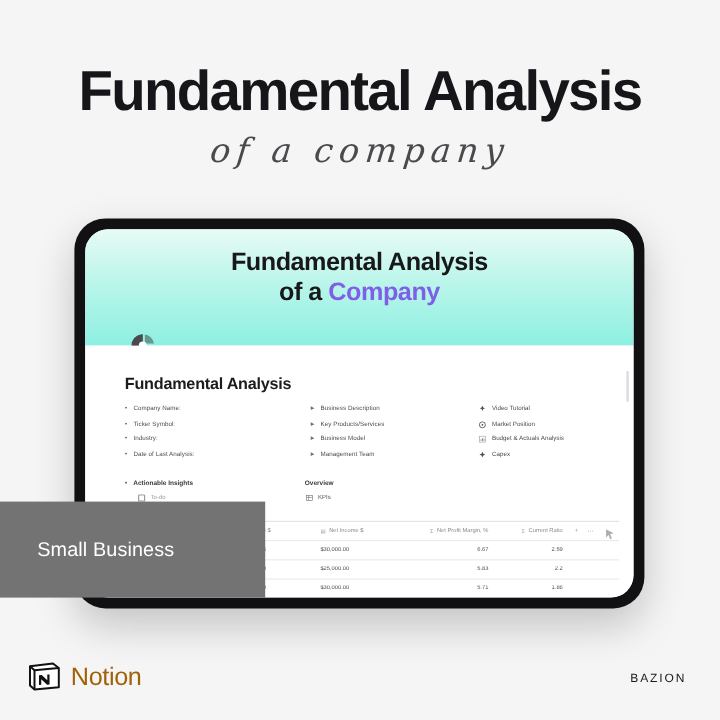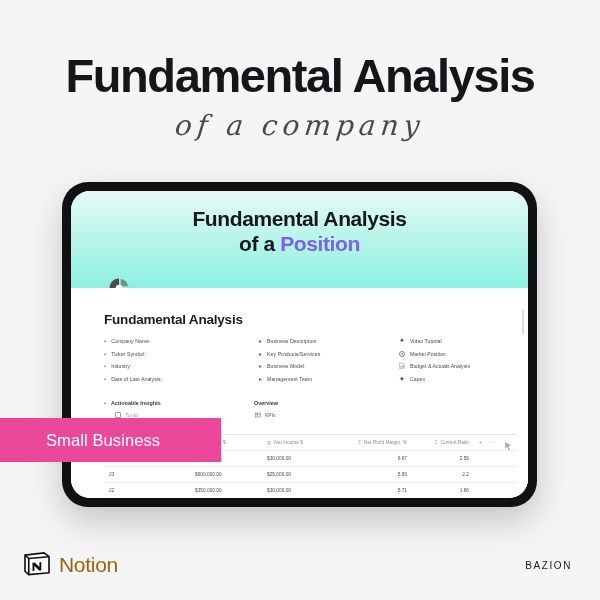--- a/index.html
+++ b/index.html
@@ -197,24 +197,24 @@
     position: absolute;
     right: 16px; bottom: 52px;
     width: 7px; height: 9px;
     opacity: .55;
   }
 
   
   #ribbon {
     position: absolute;
     left: 0; top: 418px;
-    width: 221px; height: 44px;
-    background: #ec4899;
+    width: 221px; height: 80px;
+    background: #737373;
     display: flex; align-items: center;
-    padding-left: 46px;
+    padding-left: 31px;
     z-index: 5;
   }
   #ribbon-label {
     color: #ffffff;
     font-size: 16.5px;
     letter-spacing: .1px;
   }
 
   
   #footer {
@@ -244,21 +244,21 @@
   <div id="main-title">Fundamental Analysis</div>
   <div id="sub-script">of a company</div>
 </div>
 
 <div id="device-frame">
   <div id="device-screen">
 
     <div id="cover-banner">
       <div id="cover-title-wrap">
         <div class="cover-line">Fundamental Analysis</div>
-        <div class="cover-line"><span>of a </span><span id="cover-accent">Position</span></div>
+        <div class="cover-line"><span>of a </span><span id="cover-accent">Company</span></div>
       </div>
       <span id="page-emoji">
         <svg viewBox="0 0 24 24" width="26" height="26">
           <path d="M11 3.2A8.8 8.8 0 1 0 20.8 13H12V3.2z" fill="#4a4a4e"></path>
           <path d="M13.6 3.4a8.8 8.8 0 0 1 7 7h-7v-7z" fill="#4a4a4e" opacity=".55"></path>
           <circle cx="12" cy="12" r="3.1" fill="#ffffff"></circle>
         </svg>
       </span>
     </div>
 

